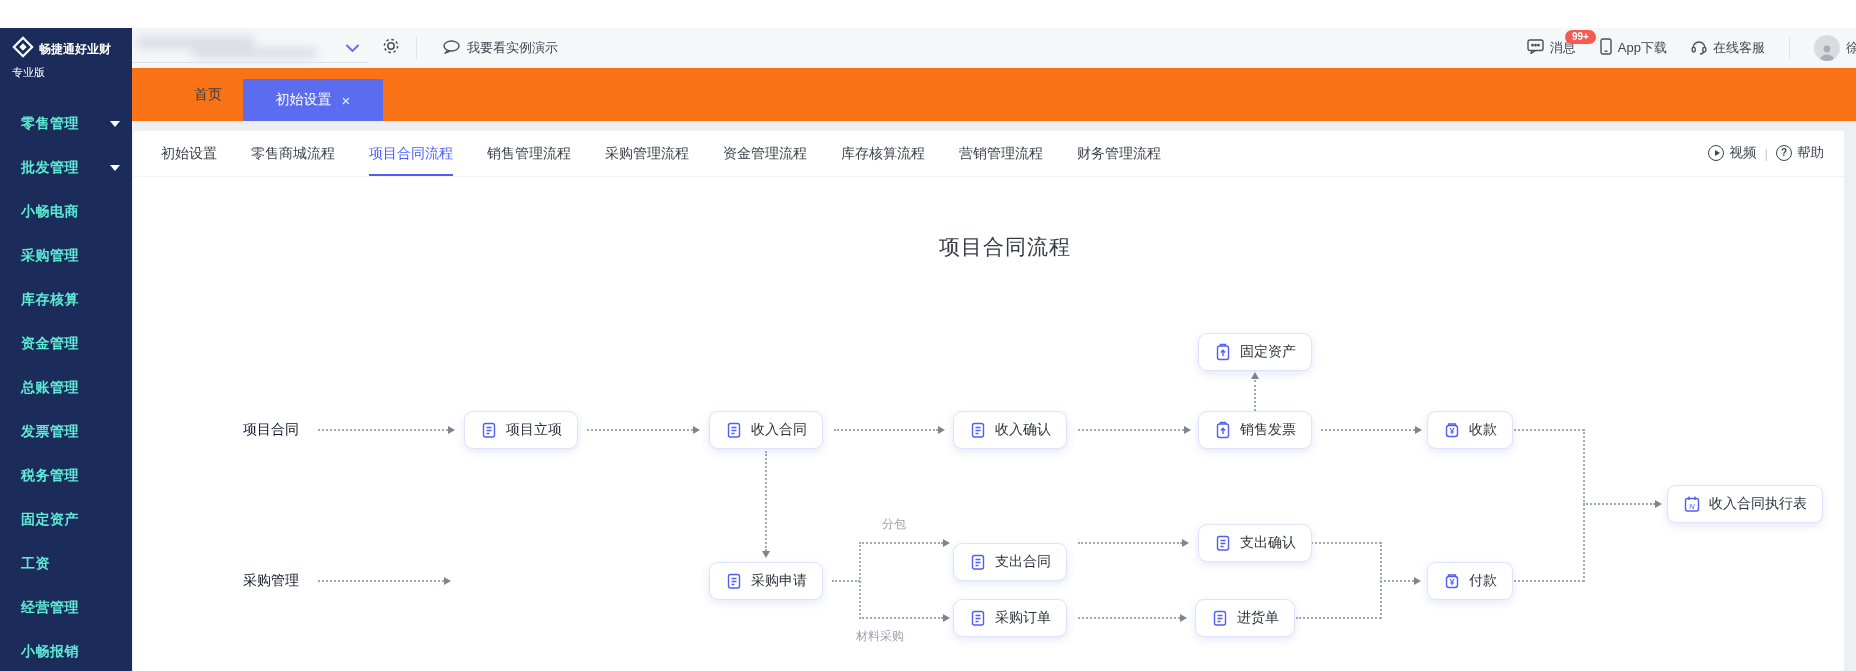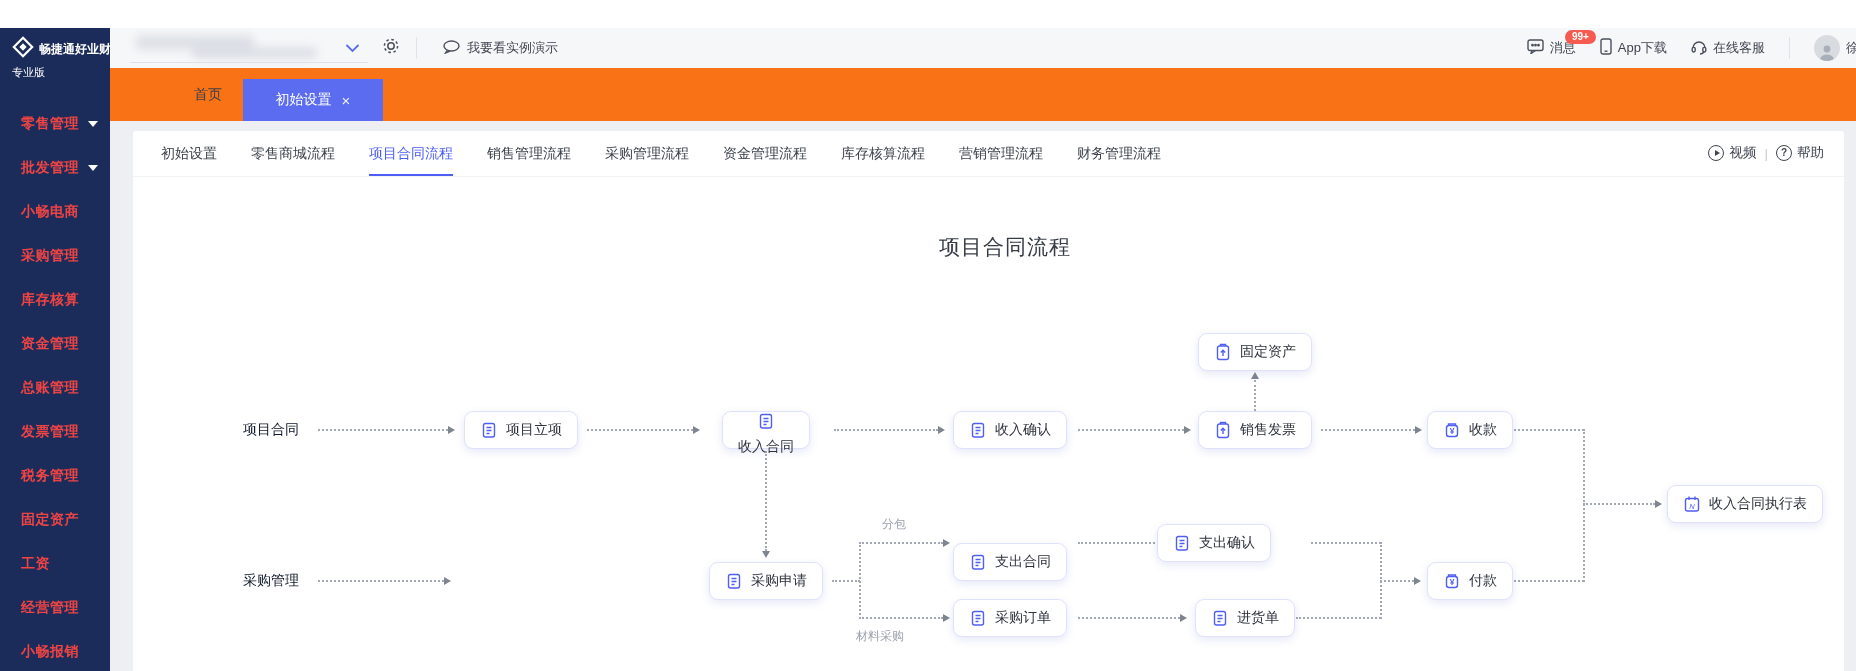--- a/index.html
+++ b/index.html
@@ -1,27 +1,27 @@
 <!DOCTYPE html>
 <html><head>
 <meta charset="utf-8">
 <style>
   * { margin:0; padding:0; box-sizing:border-box; }
   html,body { background:#fff; }
   body { font-family:"Liberation Sans","DejaVu Sans",sans-serif; }
   #app { position:relative; width:1856px; height:671px; overflow:hidden; background:#fff; }
 
   
-  .sidebar { position:absolute; left:0; top:28px; bottom:0; width:110px; background:#1c2c5a; z-index:10; }
+  .sidebar { position:absolute; left:0; top:28px; bottom:0; width:132px; background:#1c2c5a; z-index:10; }
   .logo-block { padding:8px 0 6px 12px; overflow:hidden; }
   .logo-row { display:flex; align-items:center; gap:5px; }
   .brand { color:#fff; font-size:12px; font-weight:bold; white-space:nowrap; }
   .edition { color:#fff; font-size:11px; margin-top:3px; }
   .side-menu { list-style:none; margin-top:16px; }
-  .side-item { height:44px; display:flex; align-items:center; padding:0 12px 0 21px; color:#ef4444;
+  .side-item { height:44px; display:flex; align-items:center; padding:0 12px 0 21px; color:#5eead4;
                font-size:14px; font-weight:bold; cursor:pointer; letter-spacing:.5px; }
   .side-item .lbl { flex:1; white-space:nowrap; }
   .caret { width:0; height:0; border-left:5px solid transparent; border-right:5px solid transparent;
            border-top:6px solid #fff; margin-left:2px; }
 
   
   .appbar { position:absolute; left:110px; top:28px; right:0; height:40px; background:#f6f7f9; z-index:5; }
   .appbar .abs { position:absolute; top:50%; transform:translateY(-50%); }
   .blur-blob { position:absolute; background:#c9ced8; opacity:.55; filter:blur(5px); border-radius:4px; }
   .org-underline { position:absolute; left:20px; top:34px; width:238px; height:1px; background:#dde1e8; }
@@ -296,21 +296,21 @@
 
     <div class="node" style="left:521px; top:430px;justify-content:space-between;">
       <span class="nicon">
           <svg width="18" height="18" viewBox="0 0 18 18" fill="none" stroke="#4f5ff2" stroke-width="1.4">
       <rect x="3.5" y="2.5" width="11" height="13.5" rx="2"></rect>
       <path d="M6.5 6.5 H11.5 M6.5 9.5 H11.5 M6.5 12.5 H9.5"></path>
           </svg>
         </span>
       <span>项目立项</span>
     </div>
-    <div class="node" style="left:766px; top:430px;flex-direction:column;">
+    <div class="node" style="left:766px; top:430px;">
       <span class="nicon">
           <svg width="18" height="18" viewBox="0 0 18 18" fill="none" stroke="#4f5ff2" stroke-width="1.4">
       <rect x="3.5" y="2.5" width="11" height="13.5" rx="2"></rect>
       <path d="M6.5 6.5 H11.5 M6.5 9.5 H11.5 M6.5 12.5 H9.5"></path>
           </svg>
         </span>
       <span>收入合同</span>
     </div>
     <div class="node" style="left:1010px; top:430px;">
       <span class="nicon">
@@ -353,21 +353,21 @@
     </div>
     <div class="node" style="left:1010px; top:562px;">
       <span class="nicon">
           <svg width="18" height="18" viewBox="0 0 18 18" fill="none" stroke="#4f5ff2" stroke-width="1.4">
       <rect x="3.5" y="2.5" width="11" height="13.5" rx="2"></rect>
       <path d="M6.5 6.5 H11.5 M6.5 9.5 H11.5 M6.5 12.5 H9.5"></path>
           </svg>
         </span>
       <span>支出合同</span>
     </div>
-    <div class="node" style="left:1214px; top:543px;align-items:center;">
+    <div class="node" style="left:1255px; top:543px;align-items:center;">
       <span class="nicon">
           <svg width="18" height="18" viewBox="0 0 18 18" fill="none" stroke="#4f5ff2" stroke-width="1.4">
       <rect x="3.5" y="2.5" width="11" height="13.5" rx="2"></rect>
       <path d="M6.5 6.5 H11.5 M6.5 9.5 H11.5 M6.5 12.5 H9.5"></path>
           </svg>
         </span>
       <span>支出确认</span>
     </div>
     <div class="node" style="left:766px; top:581px;">
       <span class="nicon">

